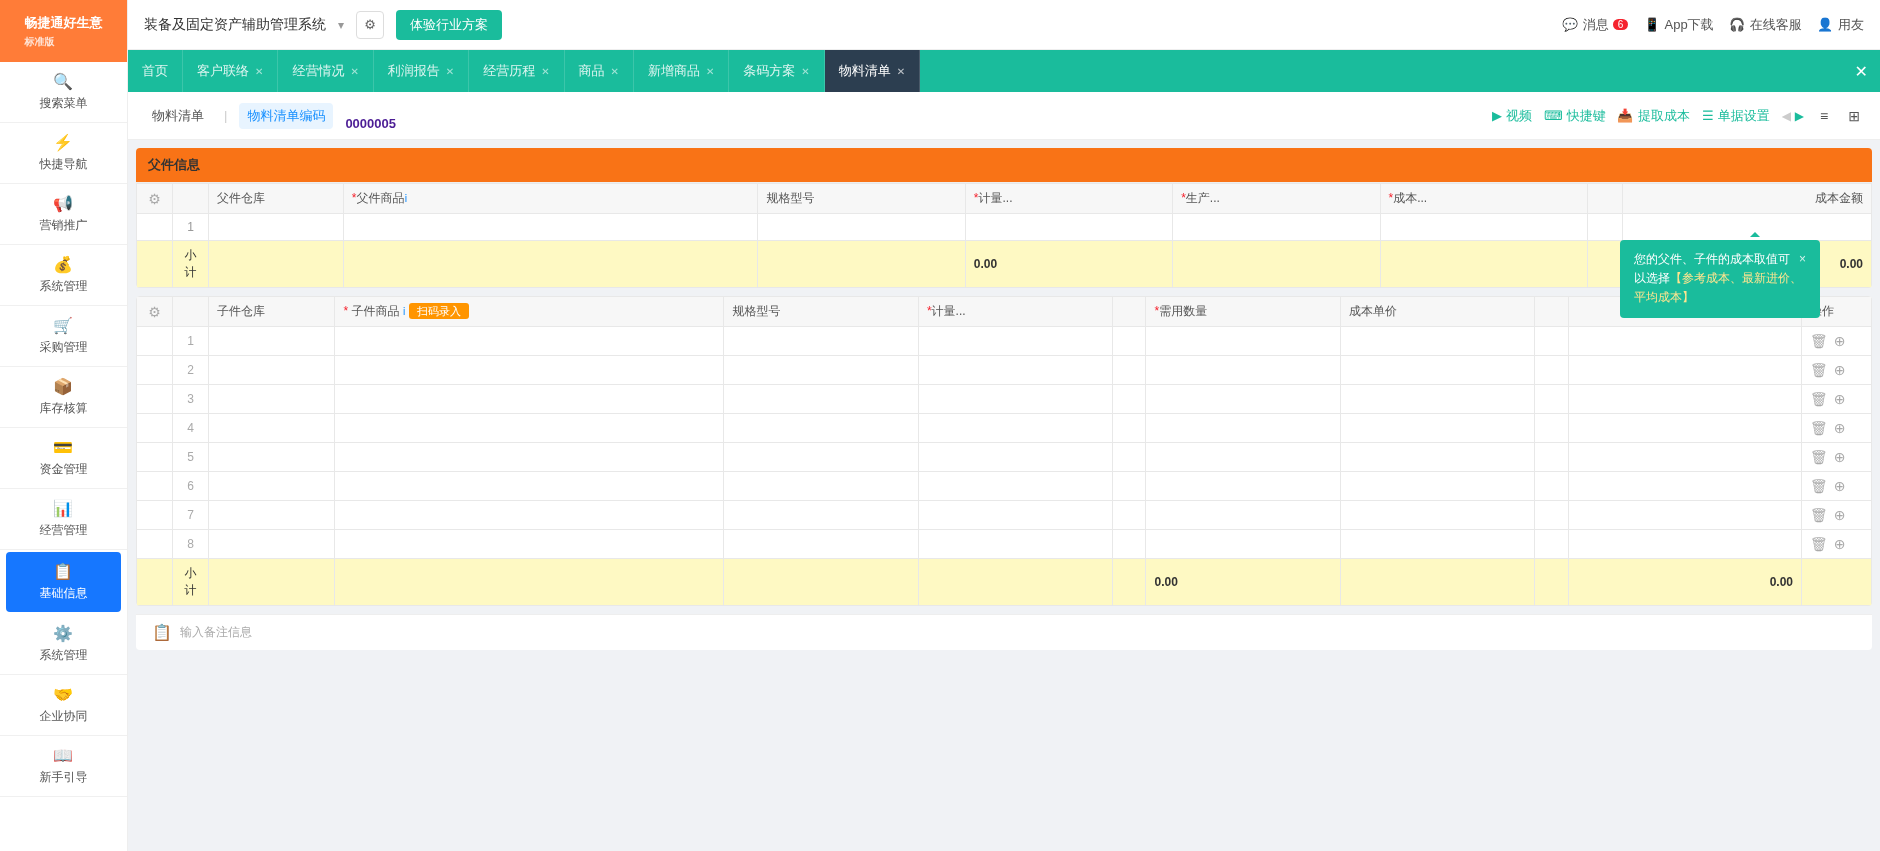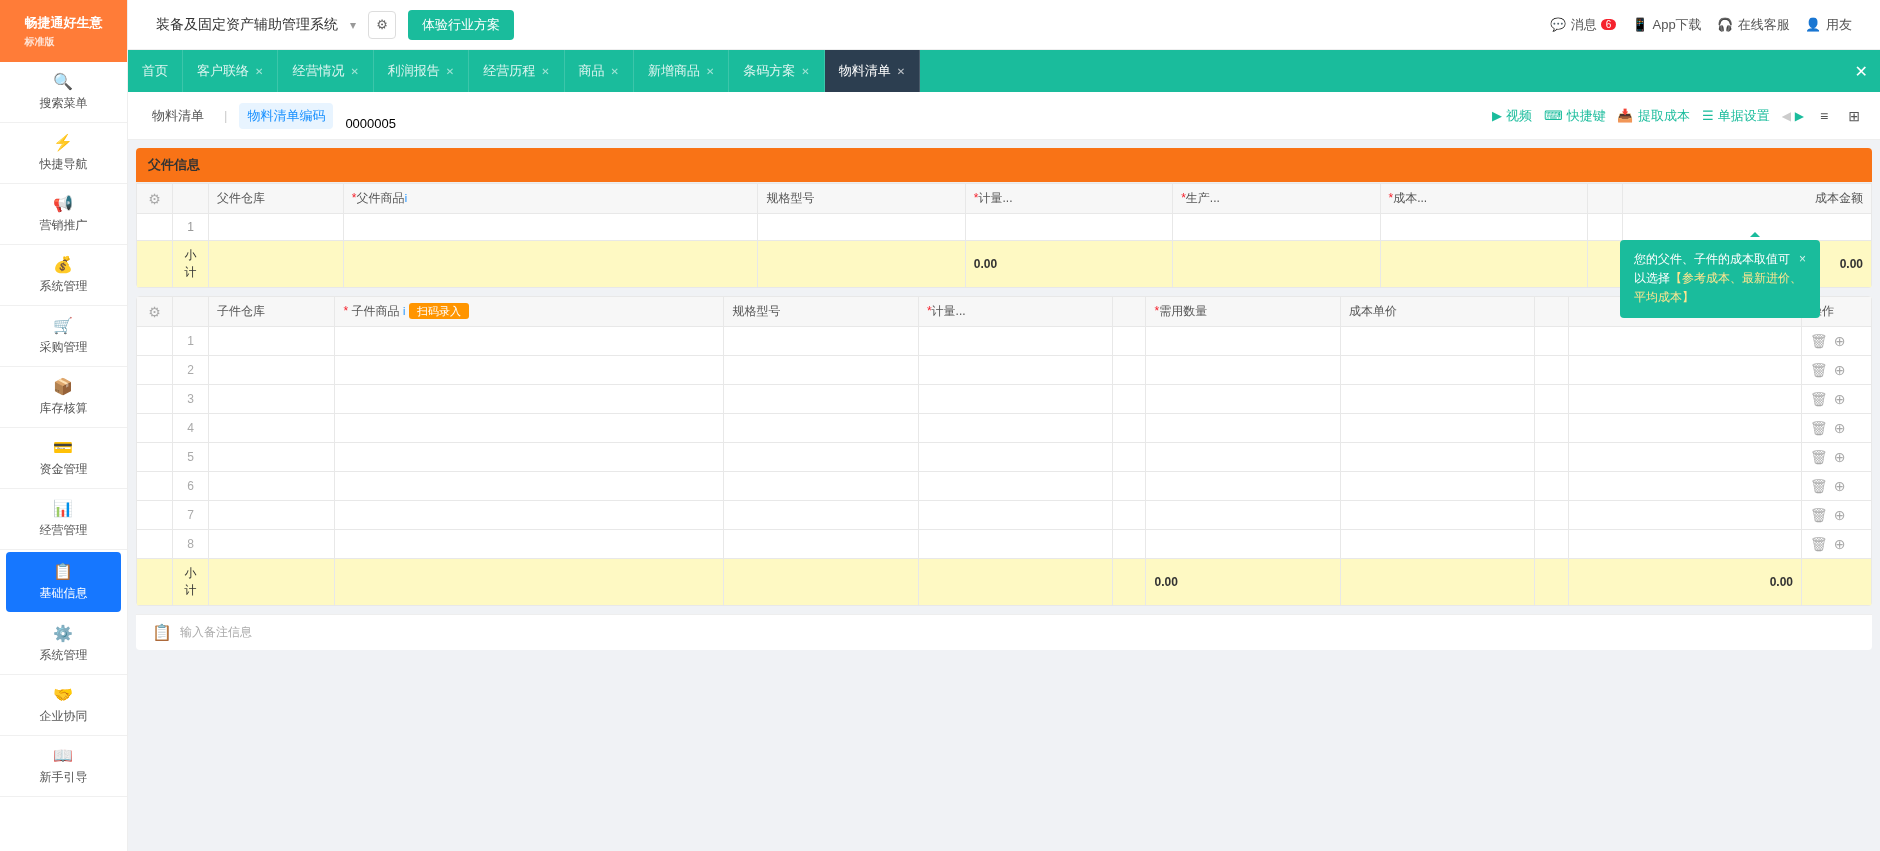--- a/index.html
+++ b/index.html
@@ -57,21 +57,21 @@
       overflow: hidden;
     }
 
     
     .top-header {
       background: white;
       height: 50px;
       display: flex;
       align-items: center;
       justify-content: space-between;
-      padding: 0 28px;
+      padding: 0 16px;
       border-bottom: 1px solid #eee;
       flex-shrink: 0;
     }
     .top-header-left {
       display: flex;
       align-items: center;
       gap: 12px;
     }
     .system-title { color: #333; font-size: 14px; }
     .dropdown-arrow { color: #999; font-size: 12px; }
@@ -153,21 +153,21 @@
       font-size: 13px;
     }
     .page-action { display: flex; align-items: center; gap: 4px; cursor: pointer; color: #1abc9c; }
     .breadcrumb-tab {
       color: #555;
       cursor: pointer;
       padding: 4px 8px;
       border-radius: 4px;
     }
     .breadcrumb-tab.active { color: #1890ff; background: #e8f4ff; }
-    .breadcrumb-num { color: #000000; font-weight: normal; margin-top: 16px; }
+    .breadcrumb-num { color: #4c1d95; font-weight: bold; margin-top: 16px; }
 
     
     .section {
       background: white;
       margin: 8px;
       border-radius: 4px;
       overflow: hidden;
     }
     .section-title {
       padding: 8px 12px;

